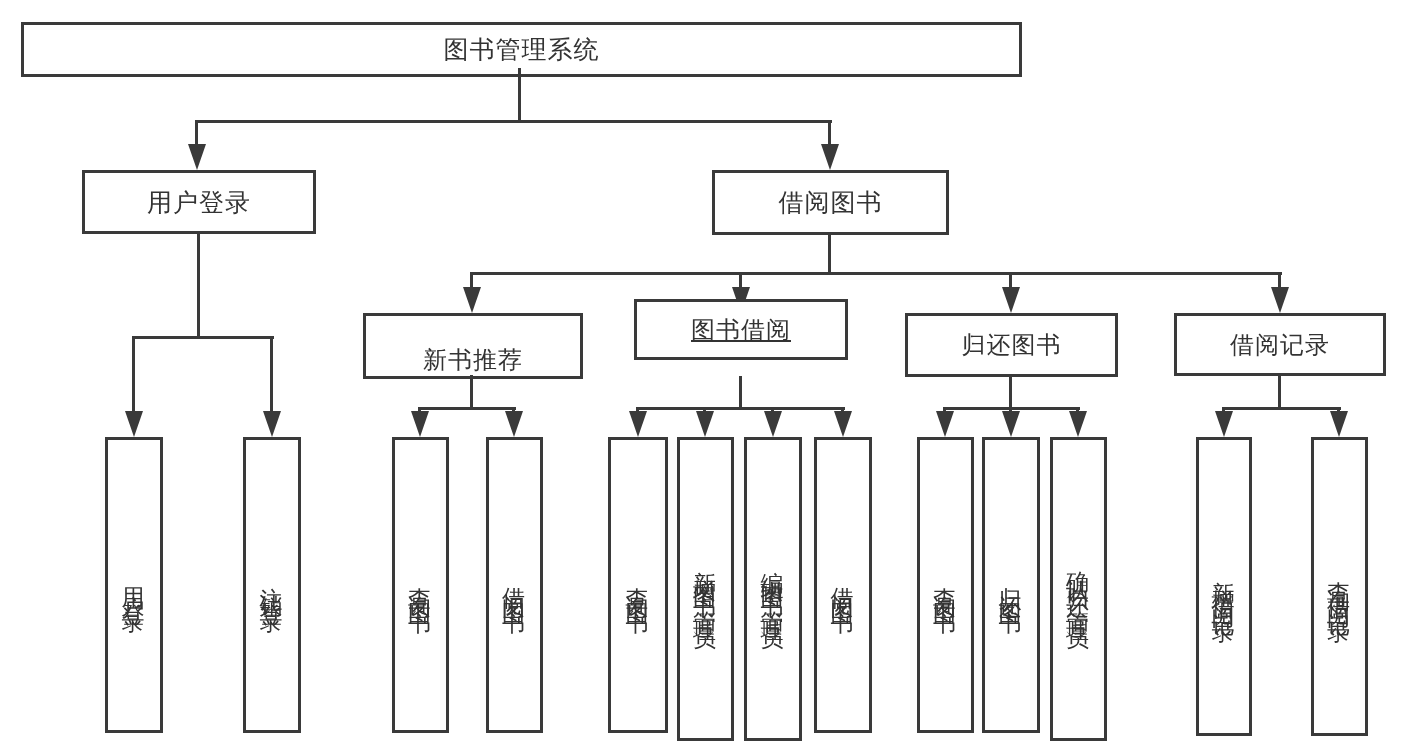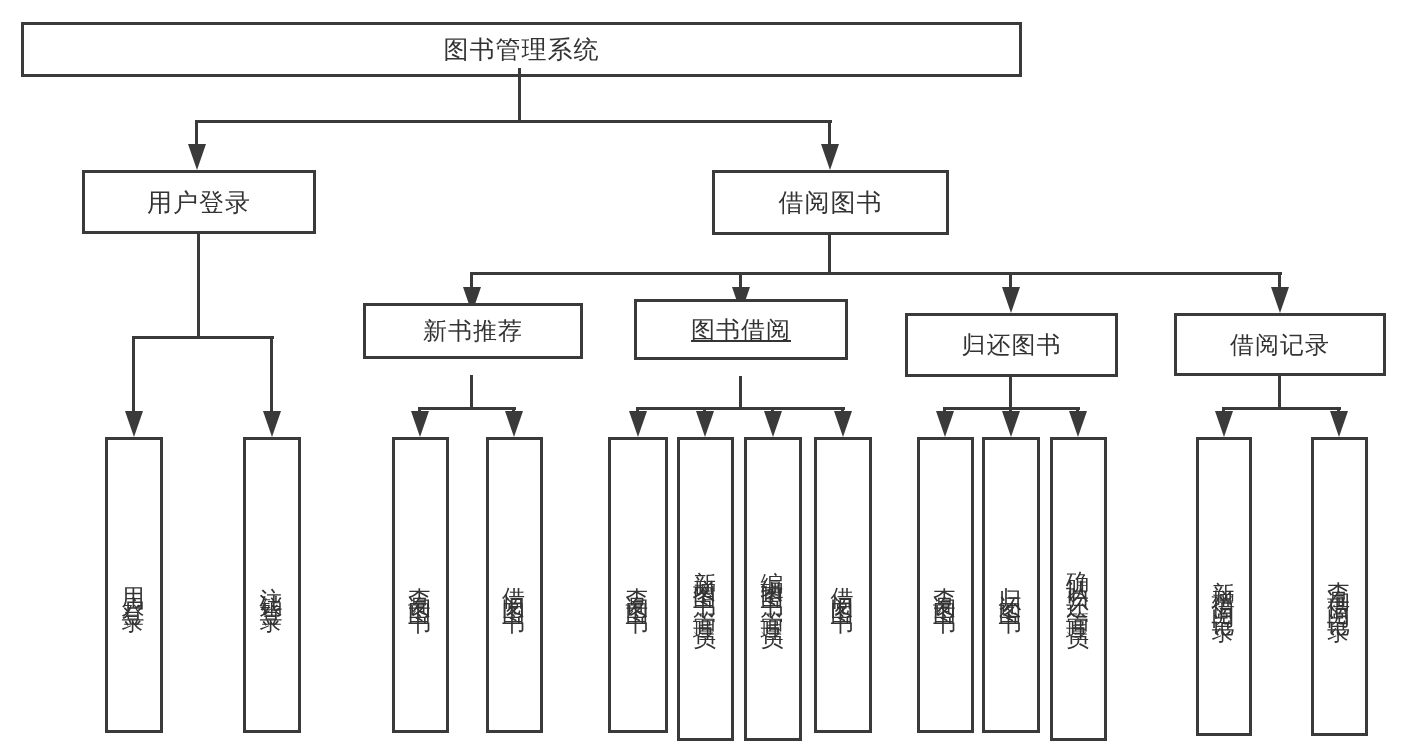--- a/index.html
+++ b/index.html
@@ -85,21 +85,21 @@
   <div class="hline" style="left:472px;top:272px;width:810px;"></div>
   <div class="vline" style="left:470px;top:272px;height:20px;"></div>
   <div class="tri" style="left:463px;top:287px;"></div>
   <div class="vline" style="left:739px;top:272px;height:20px;"></div>
   <div class="tri" style="left:732px;top:287px;"></div>
   <div class="vline" style="left:1009px;top:272px;height:20px;"></div>
   <div class="tri" style="left:1002px;top:287px;"></div>
   <div class="vline" style="left:1278px;top:272px;height:20px;"></div>
   <div class="tri" style="left:1271px;top:287px;"></div>
 
-  <div class="box h3" style="left:363px;top:303px;width:220px;height:56px;">
+  <div class="box h3" style="left:363px;top:313px;width:220px;height:66px;align-items:flex-end;">
     <span>新书推荐</span>
   </div>
   <div class="box h3" style="left:634px;top:299px;width:214px;height:61px;text-decoration:underline;">
     <span>图书借阅</span>
   </div>
   <div class="box h3" style="left:905px;top:313px;width:213px;height:64px;">
     <span>归还图书</span>
   </div>
   <div class="box h3" style="left:1174px;top:313px;width:212px;height:63px;">
     <span>借阅记录</span>

